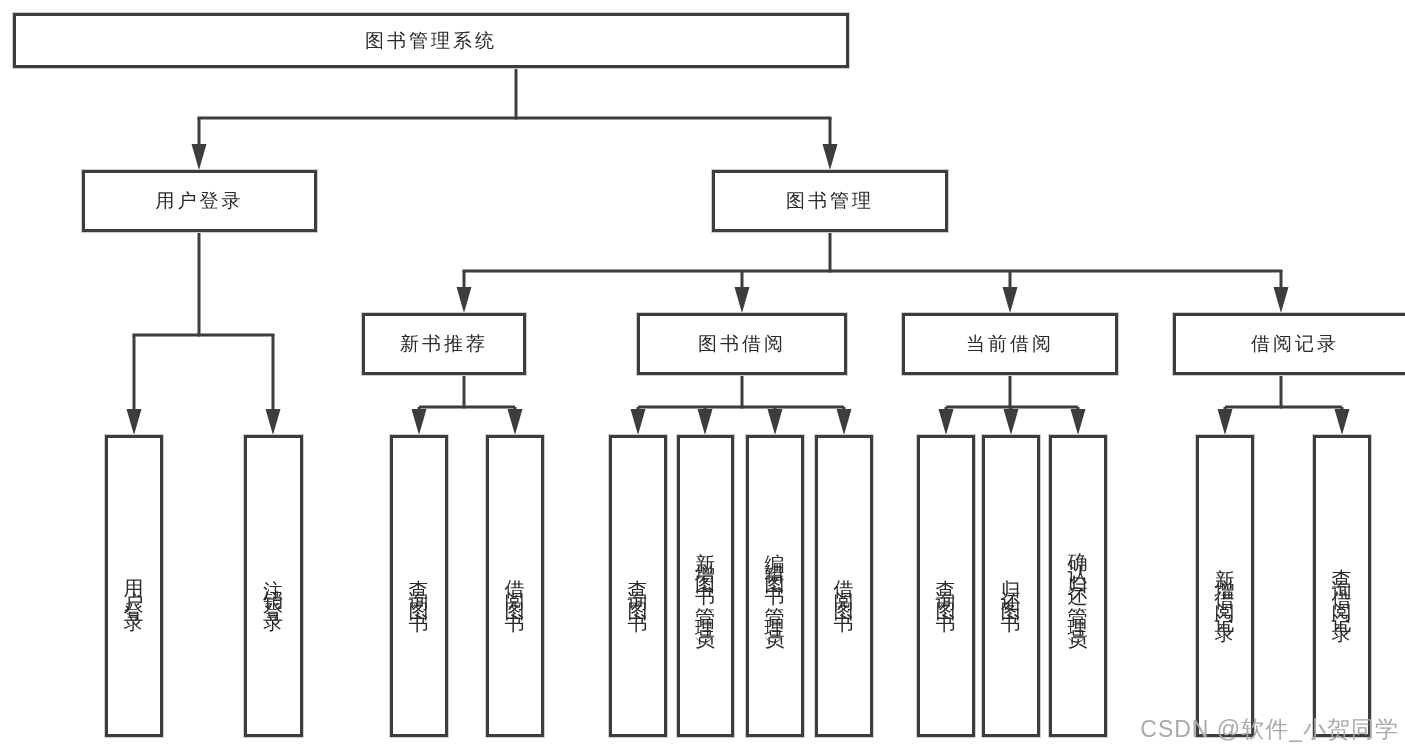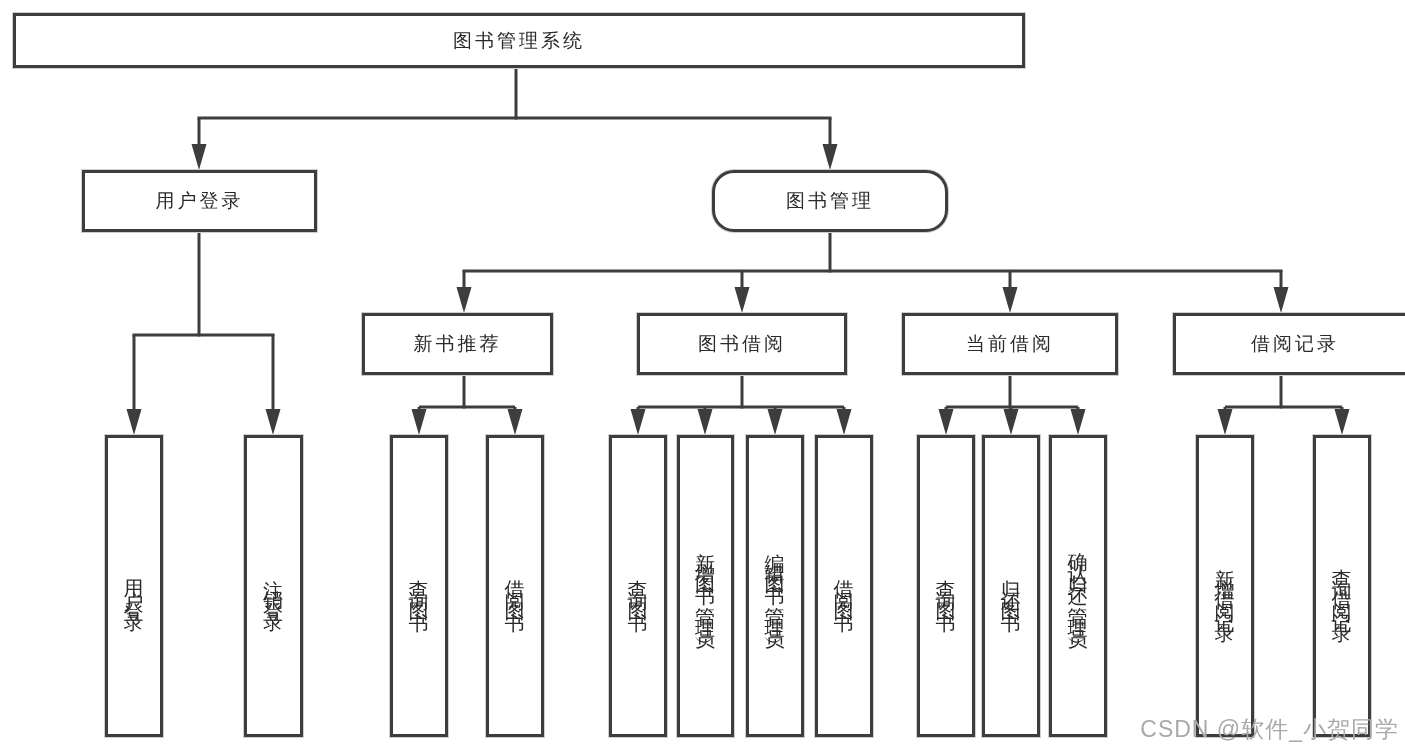--- a/index.html
+++ b/index.html
@@ -39,24 +39,24 @@
     align-items: center;
     justify-content: center;
     color: #2a2a2a;
     z-index: 2;
   }
   .h-node {
     font-size: 19px;
     letter-spacing: 3px;
     white-space: nowrap;
   }
-  .root-node  { left: 13px;  top: 13px;  width: 1012px; height: 55px; text-align: center; }
+  .root-node  { left: 13px;  top: 13px;  width: 836px; height: 55px; text-align: center; }
   .n-l2a { left: 82px;  top: 170px; width: 235px; height: 62px; }
-  .n-l2b { left: 712px; top: 170px; width: 236px; height: 62px; border-radius: 22px; }
-  .n-l3a { left: 362px;  top: 313px; width: 191px; height: 62px; }
+  .n-l2b { left: 712px; top: 170px; width: 236px; height: 62px; }
+  .n-l3a { left: 362px;  top: 313px; width: 164px; height: 62px; }
   .n-l3b { left: 637px;  top: 313px; width: 210px; height: 62px; }
   .n-l3c { left: 902px;  top: 313px; width: 216px; height: 62px; }
   .n-l3d { left: 1173px; top: 313px; width: 244px; height: 62px; }
   .v-node {
     top: 435px;
     height: 302px;
     font-size: 20px;
   }
   .v-node > span {
     writing-mode: vertical-rl;

